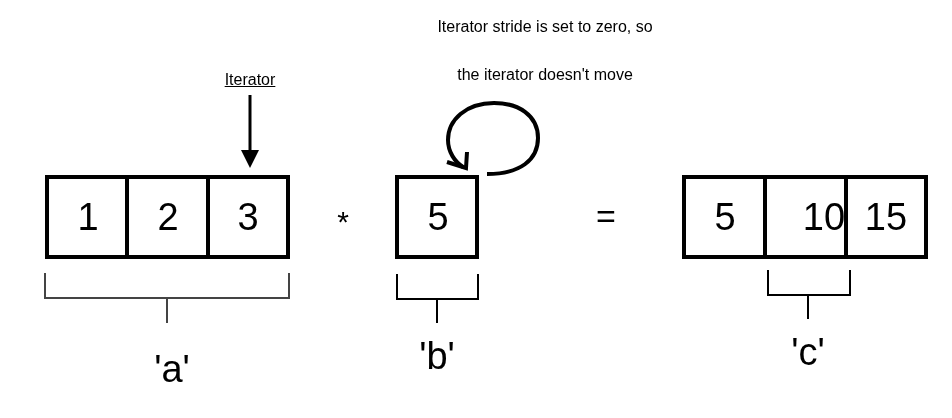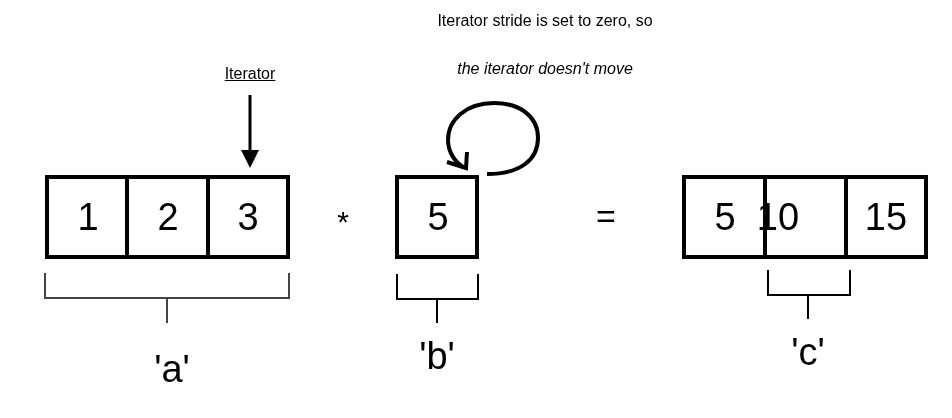--- a/index.html
+++ b/index.html
@@ -1,19 +1,19 @@
 <!DOCTYPE html>
 <html><head>
 <meta charset="utf-8">
 <style>
   html, body { margin: 0; padding: 0; background: #ffffff; }
   body { width: 952px; height: 418px; overflow: hidden; position: relative;
          font-family: "Liberation Sans", sans-serif; color: #000; }
   .abs { position: absolute; white-space: nowrap; }
-  .cap { font-size: 16px; transform: translateX(-50%); }
+  .cap { font-size: 16px; transform: translateX(-50%); margin-top: 6px; }
   .num { font-size: 38px; transform: translate(-50%, -50%); }
   .op  { font-size: 30px; transform: translate(-50%, -50%); }
   .lbl { font-size: 38px; transform: translate(-50%, -50%); }
   svg { position: absolute; left: 0; top: 0; }
 </style>
 </head>
 <body>
 
 <svg width="952" height="418" viewBox="0 0 952 418">
   <defs>
@@ -54,32 +54,32 @@
     <polygon points="241,150 259,150 250,168" fill="#000"></polygon>
   </g>
 
   <g fill="none" stroke="#000" stroke-width="4" stroke-linecap="butt">
     <path d="M487,174 C520,174 538,160 538,138 C538,115 518,103 494,103 C466,103 448,120 448,140 C448,152 455,162 463,167"></path>
     <path d="M447,162 L466,168 L467,152" stroke-width="4" fill="none"></path>
   </g>
 </svg>
 
 <div class="abs cap" style="left:545px; top:12px;">Iterator stride is set to zero, so</div>
-<div class="abs cap" style="left:545px; top:60px;font-style:italic;">the iterator doesn't move</div>
+<div class="abs cap" style="left:545px; top:60px;">the iterator doesn't move</div>
 <div class="abs cap" style="left:250px; top:65px;text-decoration:underline;">Iterator</div>
 
 <div class="abs num" style="left:88px;  top:217px;">1</div>
 <div class="abs num" style="left:168px; top:217px;">2</div>
 <div class="abs num" style="left:248px; top:217px;">3</div>
 
 <div class="abs op" style="left:343px; top:222px;">*</div>
 
 <div class="abs num" style="left:438px; top:217px;">5</div>
 
 <div class="abs op" style="left:606px; top:216px; font-size:34px;">=</div>
 
 <div class="abs num" style="left:725px; top:217px;">5</div>
-<div class="abs num" style="left:778px; top:217px;">10</div>
+<div class="abs num" style="left:824px; top:217px;">10</div>
 <div class="abs num" style="left:886px; top:217px;">15</div>
 
 <div class="abs lbl" style="left:172px; top:369px;">'a'</div>
 <div class="abs lbl" style="left:437px; top:356px;">'b'</div>
 <div class="abs lbl" style="left:808px; top:352px;">'c'</div>
 
 </body></html>

